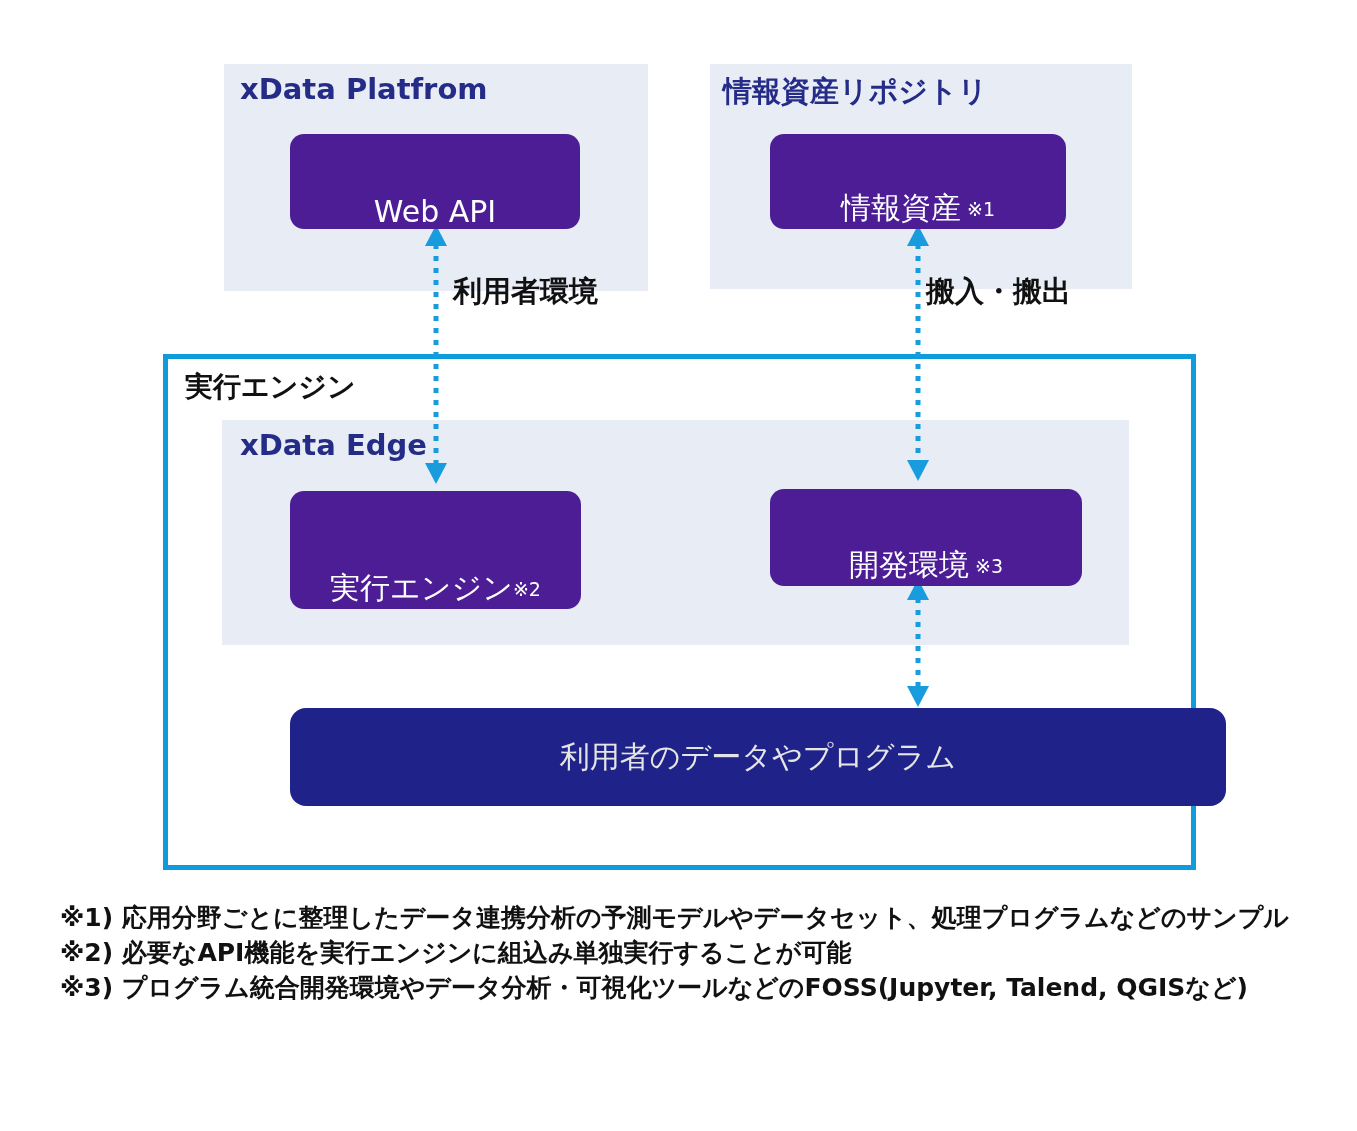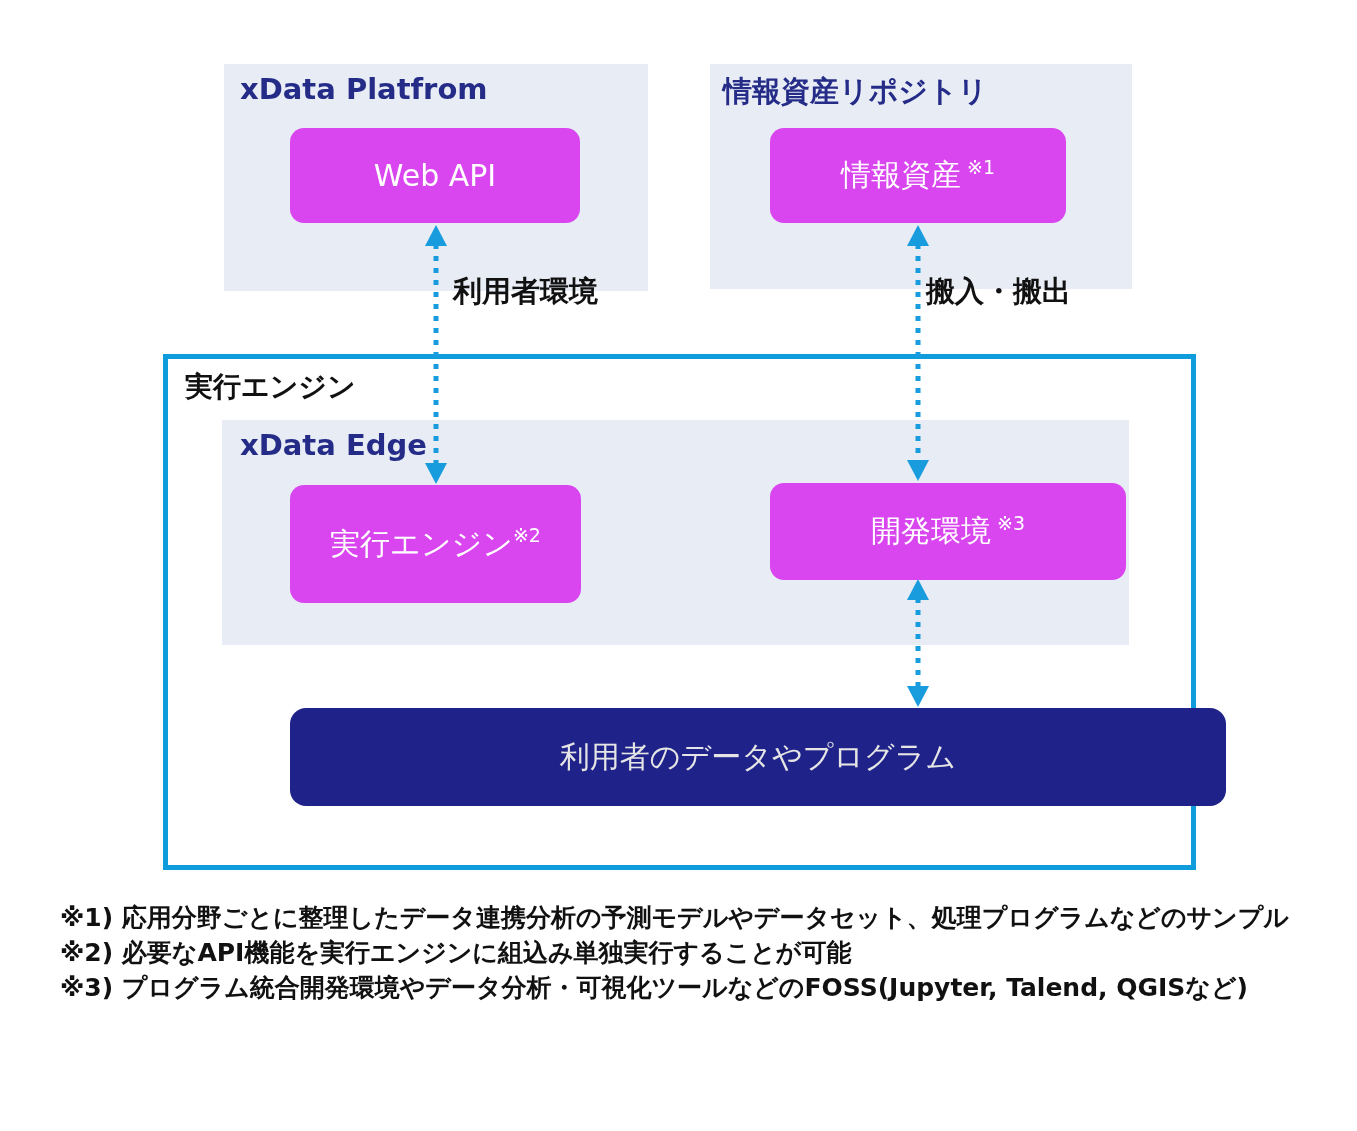--- a/index.html
+++ b/index.html
@@ -21,28 +21,29 @@
   }
   .panel-title {
     position: absolute;
     font-size: 29px;
     font-weight: 700;
     color: #252C88;
     white-space: nowrap;
   }
   .node {
     position: absolute;
-    background: #d946ef;
+    background: #4c1d95;
     border-radius: 14px;
     color: #ffffff;
     font-size: 30px;
     display: flex;
-    align-items: center;
+    align-items: flex-end;
     justify-content: center;
     white-space: nowrap;
+    margin-top: 6px;
   }
   .node .note {
     font-size: 19px;
     vertical-align: super;
     position: relative;
     top: -9px;
     white-space: pre;
   }
   .outer-box {
     position: absolute;
@@ -147,21 +148,21 @@
   <div class="node" style="left:770px; top:128px; width:296px; height:95px;">
     <span>情報資産</span>
       <span class="note"> ※1</span>
   </div>
 
   <div class="node" style="left:290px; top:485px; width:291px; height:118px;">
     <span>実行エンジン</span>
       <span class="note">※2</span>
   </div>
 
-  <div class="node" style="left:770px; top:483px; width:356px; height:97px;">
+  <div class="node" style="left:770px; top:483px; width:312px; height:97px;">
     <span>開発環境</span>
       <span class="note"> ※3</span>
   </div>
 
   <div class="navy-box">
     <span>利用者のデータやプログラム</span>
   </div>
 
   <div class="arrow-label" style="left:453px; top:272px;">利用者環境</div>
   <div class="arrow-label" style="left:926px; top:272px;">搬入・搬出</div>

